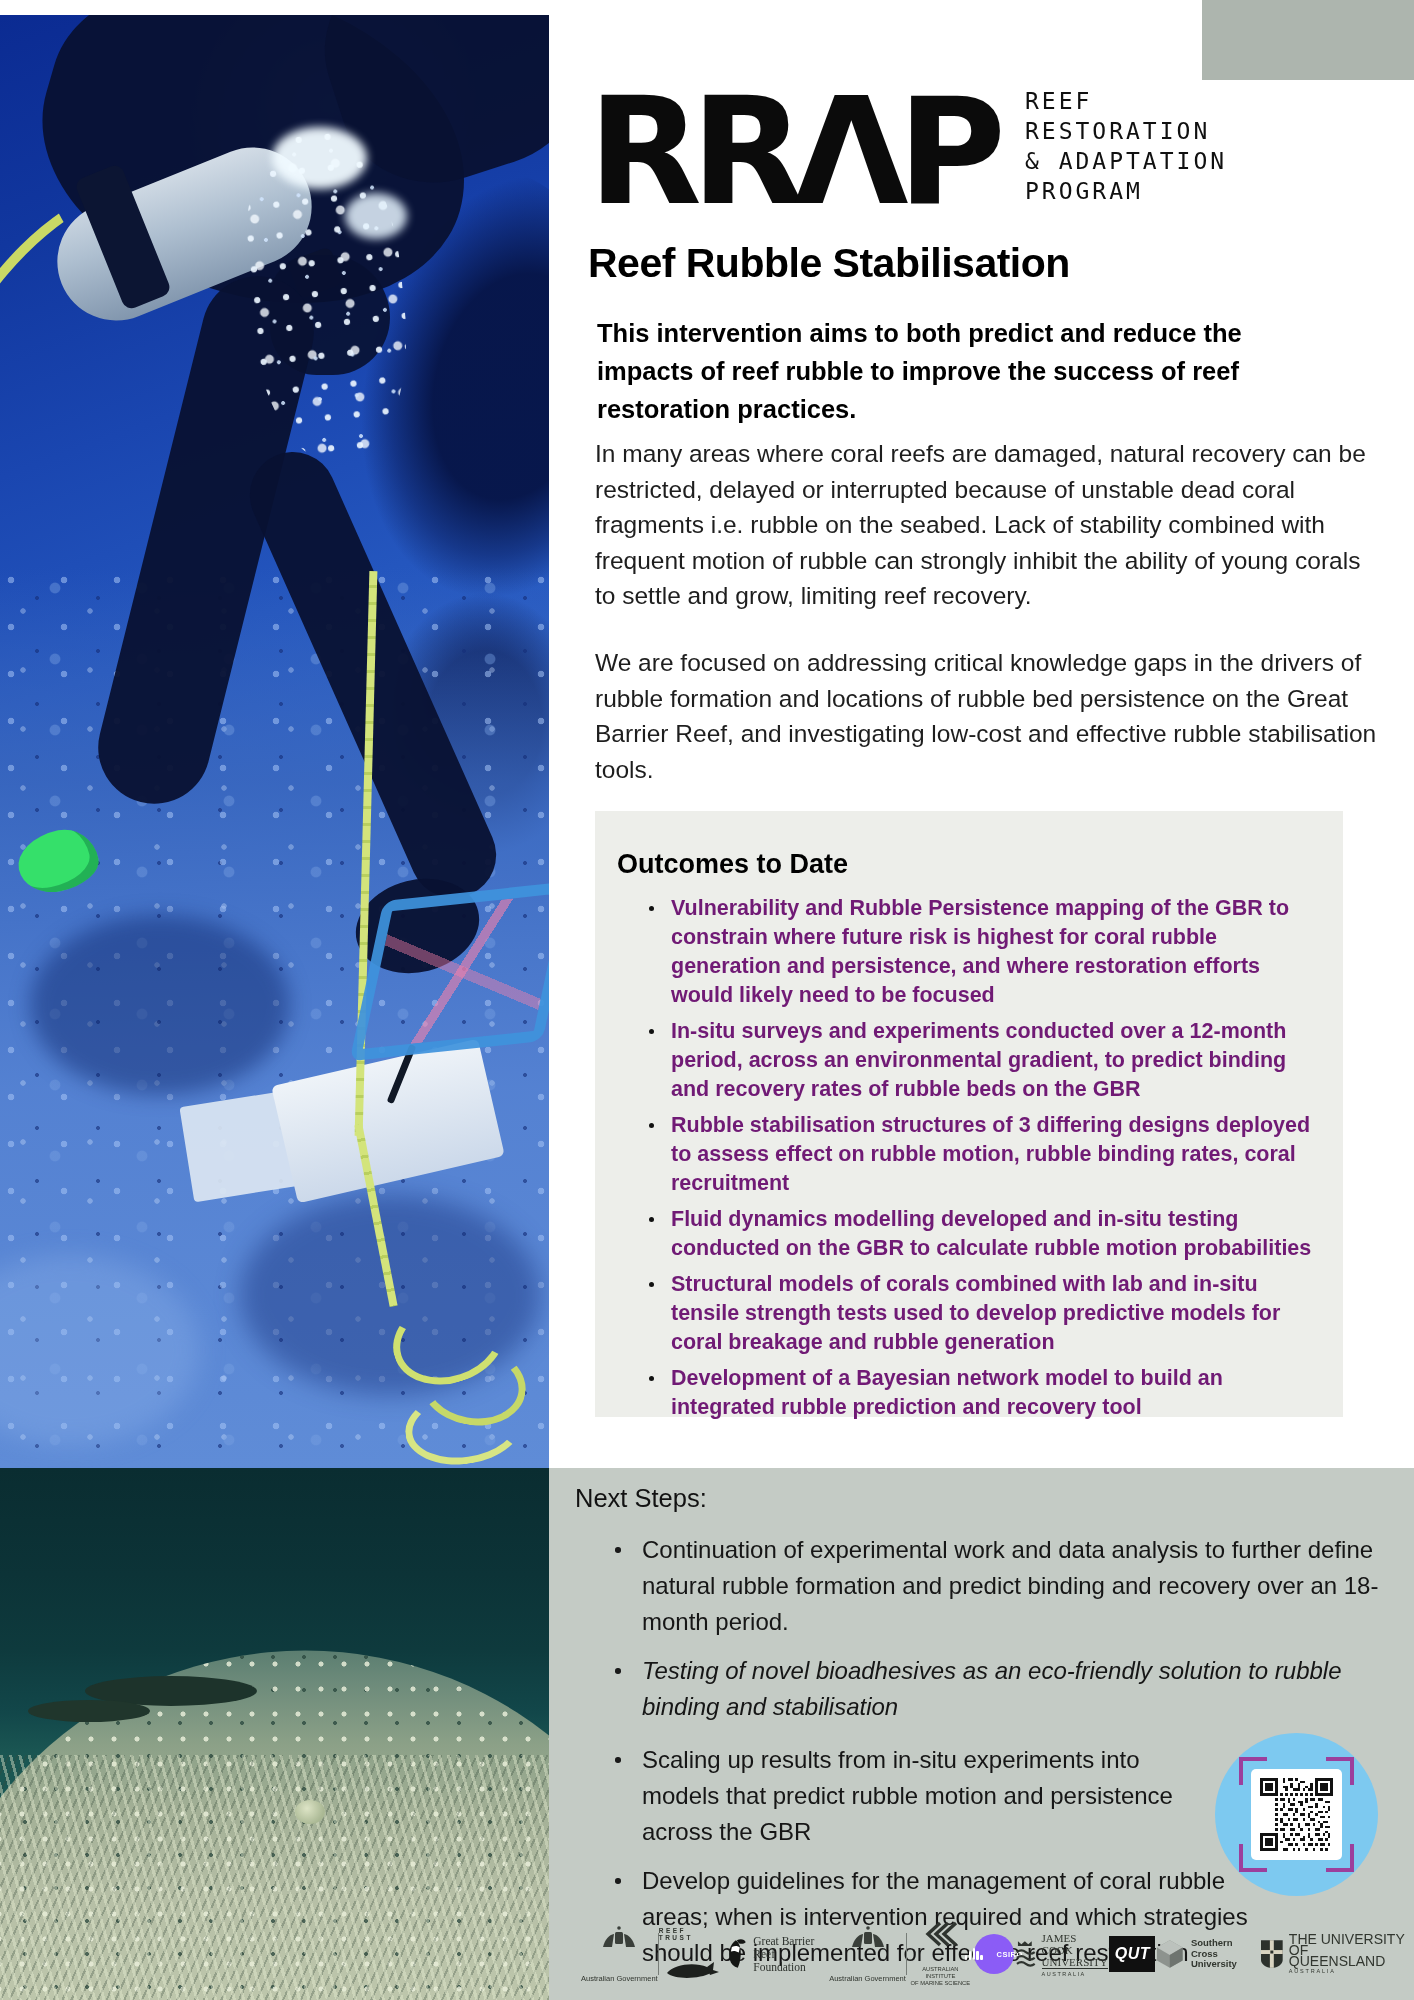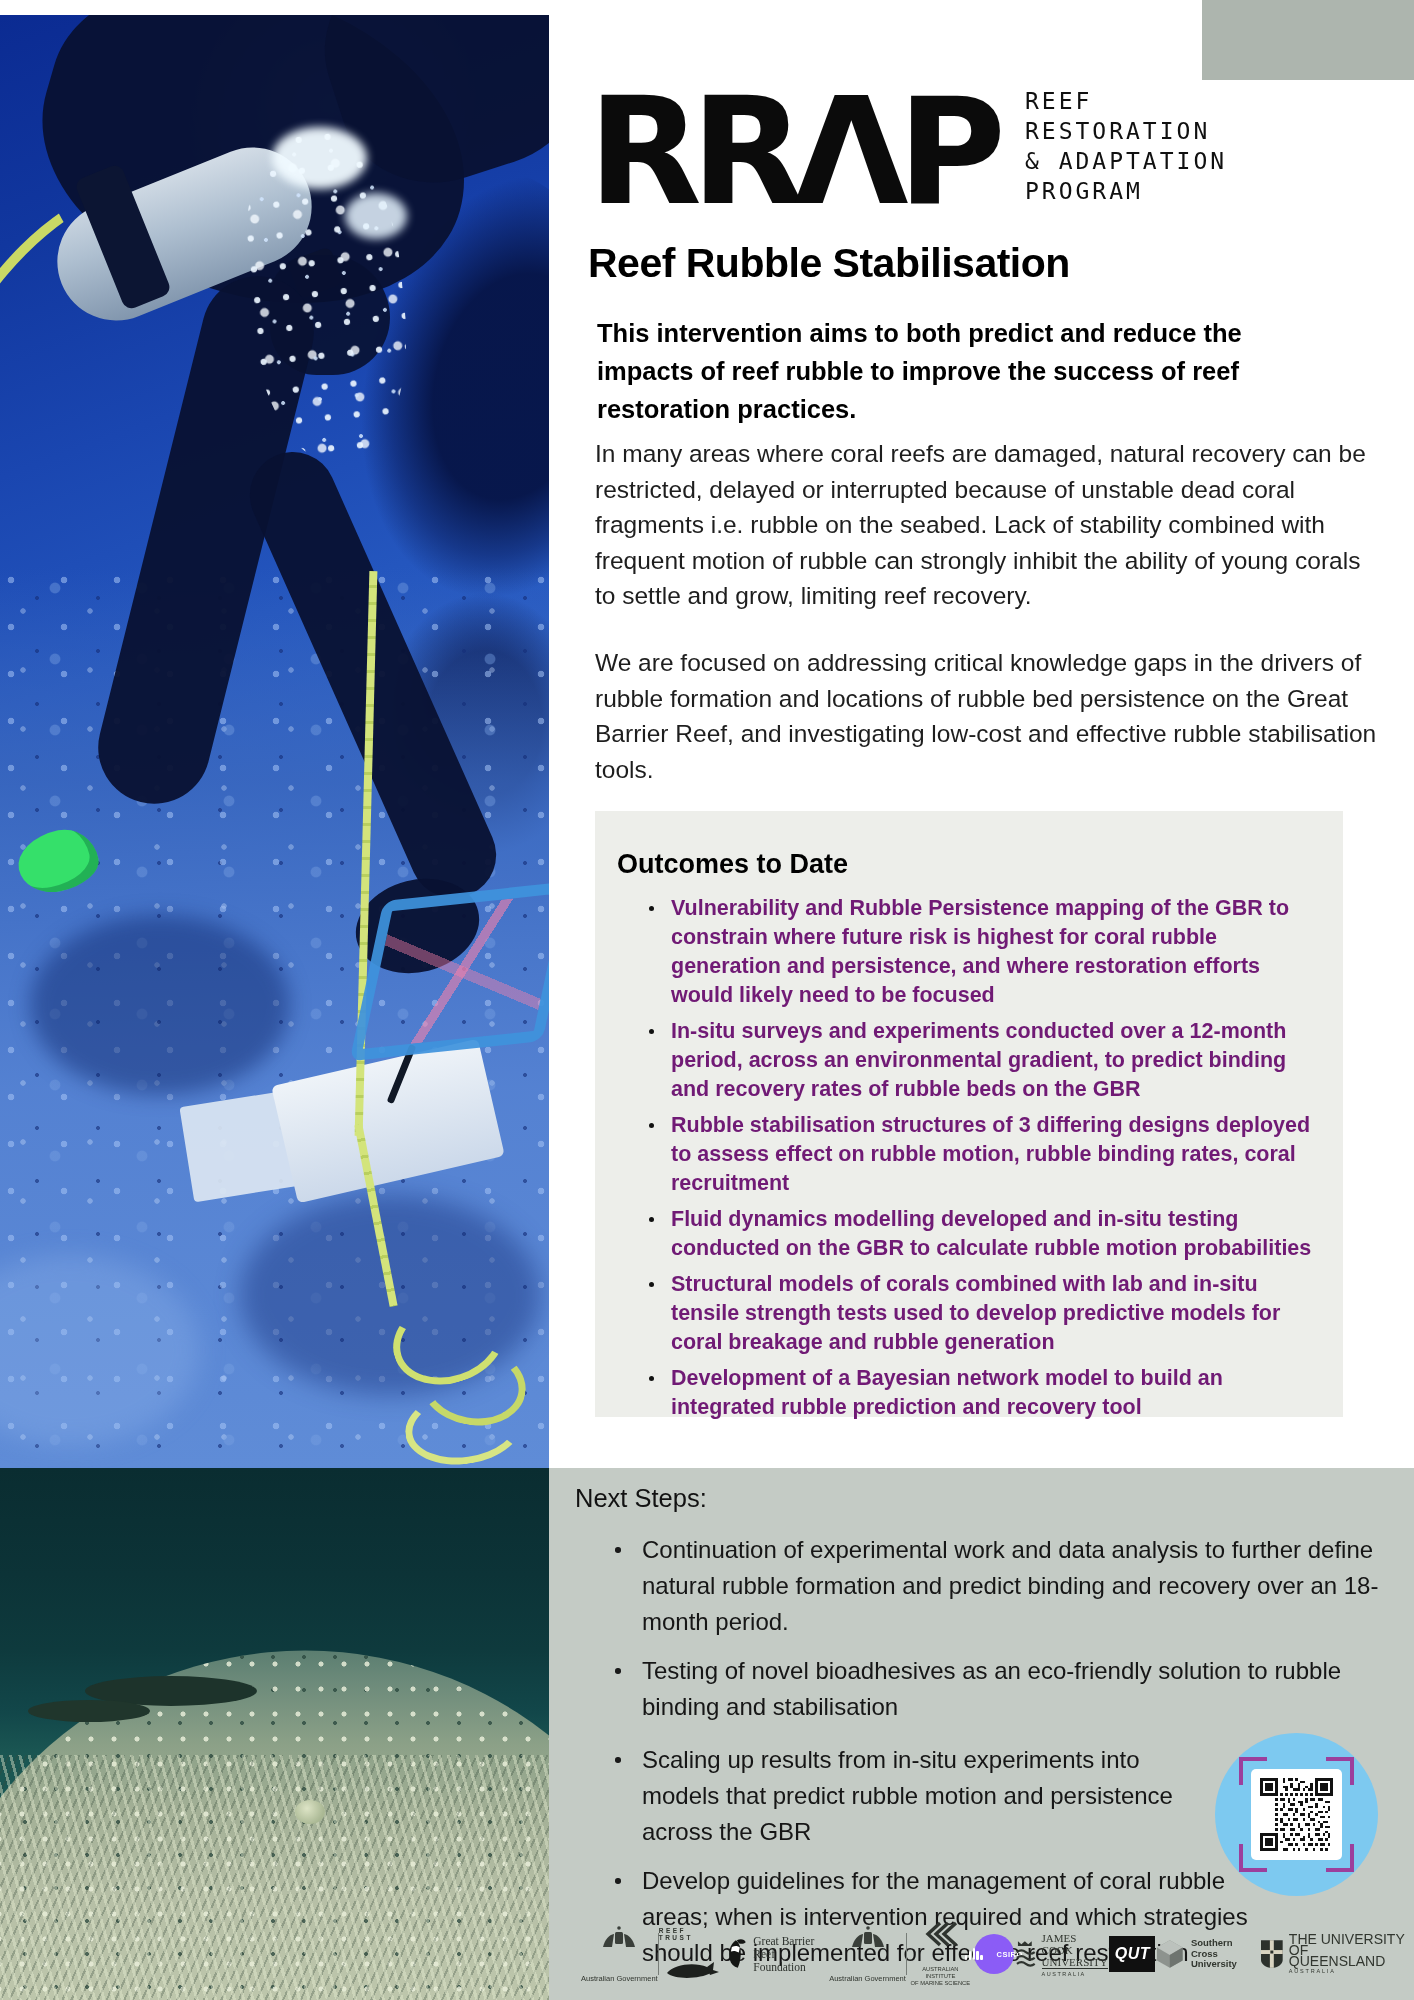--- a/index.html
+++ b/index.html
@@ -106,21 +106,21 @@
   .outcomes li{position:relative;font-size:21.5px;line-height:29px;font-weight:bold;color:#701a75;margin-bottom:7px;}
   .outcomes li::before{content:"";position:absolute;left:-22px;top:12px;width:5px;height:5px;border-radius:50%;background:#111;}
 
   
   .ns-panel{left:549px;top:1468px;width:865px;height:532px;background:#c4cbc5;}
   .ns-heading{left:575px;top:1484px;font-size:25.5px;color:#121212;}
   .ns-list{left:612px;top:1532px;width:790px;margin:0;padding:0;list-style:none;}
   .ns-list li{position:relative;font-size:24px;line-height:36px;color:#161616;padding-left:30px;margin-bottom:13px;}
   .ns-list li::before{content:"";position:absolute;left:3px;top:15px;width:5.5px;height:5.5px;border-radius:50%;background:#1a1a1a;}
   .ns-list li:nth-child(1){width:780px;}
-  .ns-list li:nth-child(2){width:745px;}
+  .ns-list li:nth-child(2){width:745px;font-style:italic;}
   .ns-list li:nth-child(3){width:575px;margin-top:17px;}
   .ns-list li:nth-child(4){width:640px;}
 
   
   .qr-widget{left:1215px;top:1733px;width:163px;height:163px;border-radius:50%;background:#7dc9f0;}
   .qr-frame{position:absolute;left:24px;top:24px;width:115px;height:115px;}
   .qr-brk{position:absolute;width:24px;height:24px;border:4px solid #9c3f9c;}
   .brk-tl{left:0;top:0;border-right:none;border-bottom:none;}
   .brk-tr{right:0;top:0;border-left:none;border-bottom:none;}
   .brk-bl{left:0;bottom:0;border-right:none;border-top:none;}

